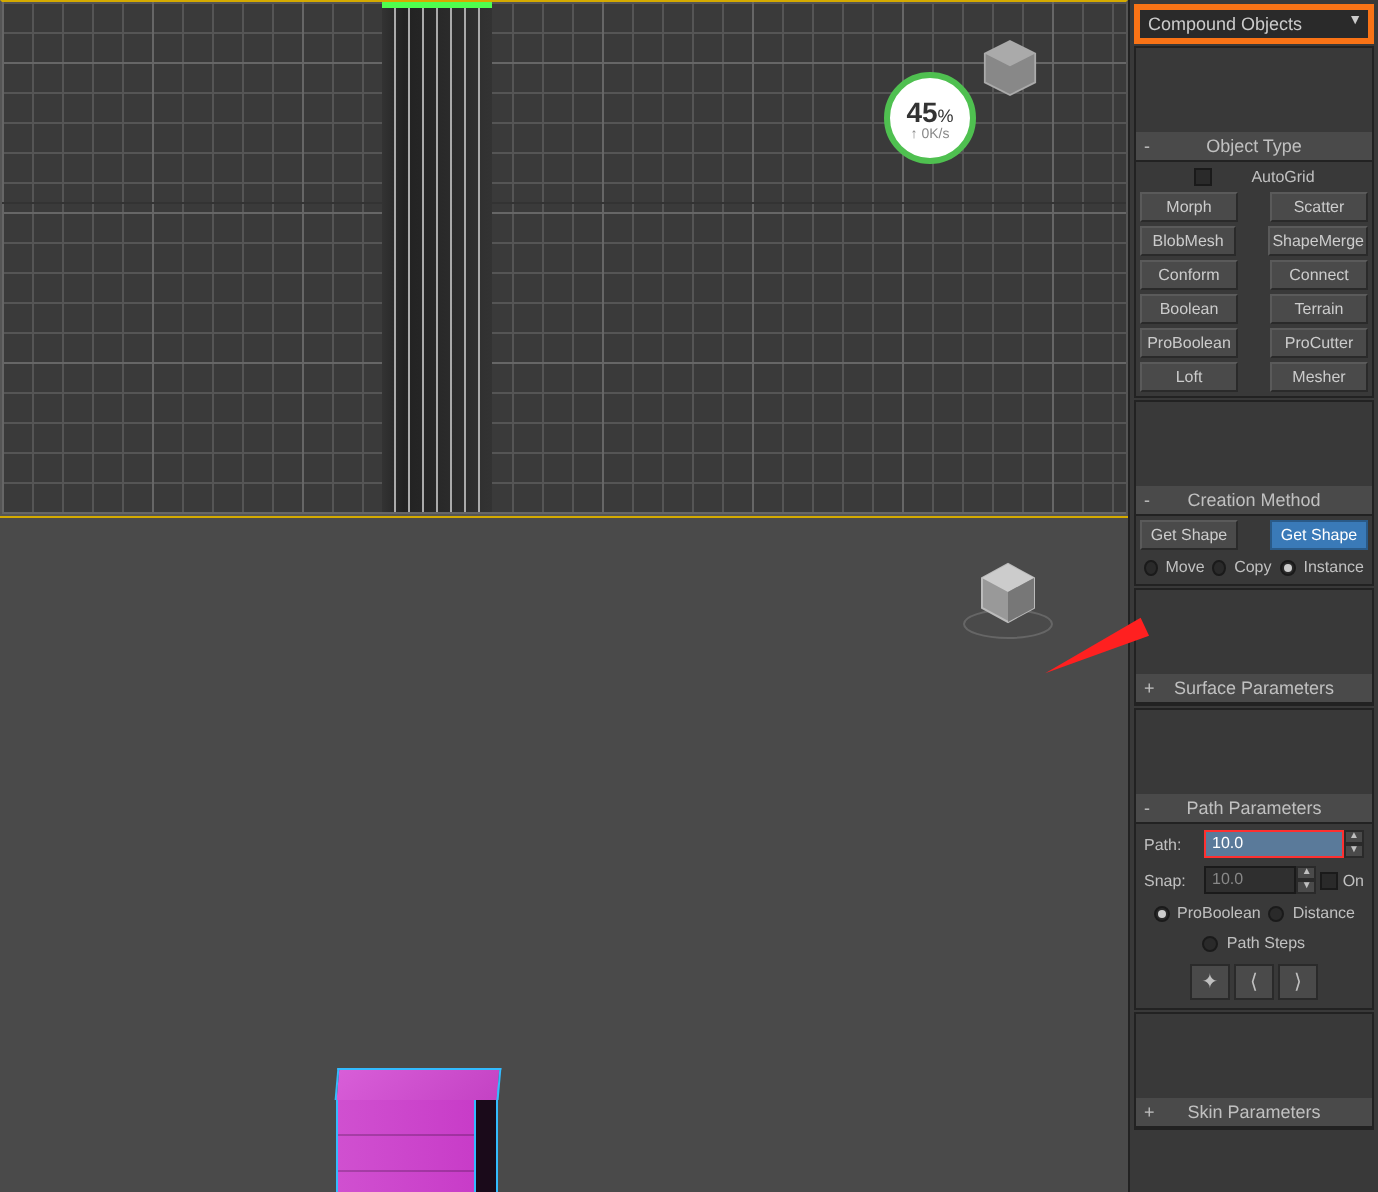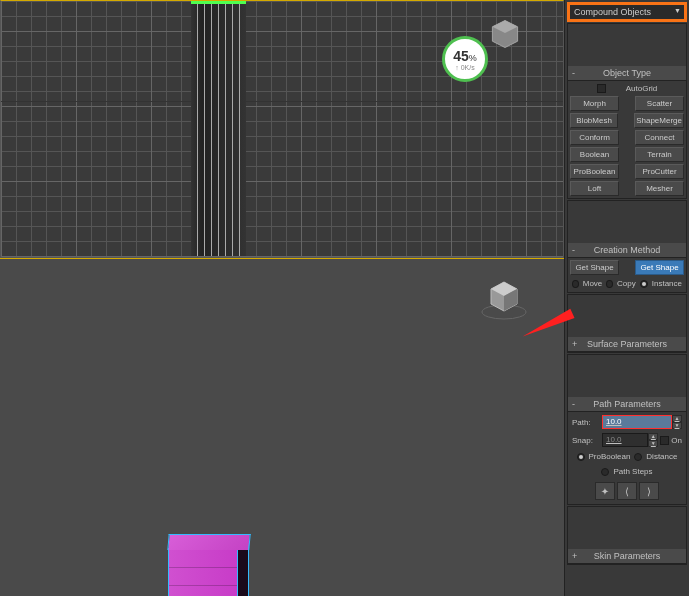--- a/index.html
+++ b/index.html
@@ -44,21 +44,21 @@
 .chk-row { display: flex; align-items: center; gap: 20px; font-size: 8px; padding: 1px 2px; justify-content: center; }
 .chk { width: 9px; height: 9px; border: 1px solid #1a1a1a; background: #2a2a2a; }
 .name-row { display: flex; gap: 2px; padding: 1px; }
 .name-input { flex: 1; background: #2f2f2f; border: 1px solid #1a1a1a; padding: 2px 3px; font-size: 9px; color: #ccc; }
 .color-sw { width: 16px; height: 16px; background: #e040e0; border: 1px solid #1a1a1a; }
 .radio-row { display: flex; gap: 4px; font-size: 8px; padding: 2px; align-items: center; justify-content: center; }
 .radio { width: 8px; height: 8px; border-radius: 50%; border: 1px solid #1a1a1a; background: #2a2a2a; }
 .radio.on::after { content: ""; display: block; width: 4px; height: 4px; margin: 1px; border-radius: 50%; background: #ccc; }
 .param-row { display: flex; align-items: center; gap: 2px; font-size: 8px; padding: 1px 2px; }
 .param-lbl { width: 28px; }
-.spinner { flex: 1; display: flex; text-decoration: underline; }
+.spinner { flex: 1; display: flex; }
 .spinner-in { flex: 1; background: #5a7a9a; border: 1px solid #ff3030; padding: 1px 3px; font-size: 8px; color: #fff; }
 .spinner-in.dim { background: #2f2f2f; border-color: #1a1a1a; color: #888; }
 .spinner-btns { width: 10px; display: flex; flex-direction: column; }
 .sp-b { flex: 1; background: #4a4a4a; border: 1px solid #2a2a2a; font-size: 5px; text-align: center; line-height: 5px; }
 .icon-row { display: flex; gap: 2px; justify-content: center; padding: 2px; }
 .icon-btn { width: 20px; height: 18px; background: #4a4a4a; border: 1px solid #2a2a2a; display: flex; align-items: center; justify-content: center; font-size: 10px; }
 </style>
 </head>
 <body>
 

